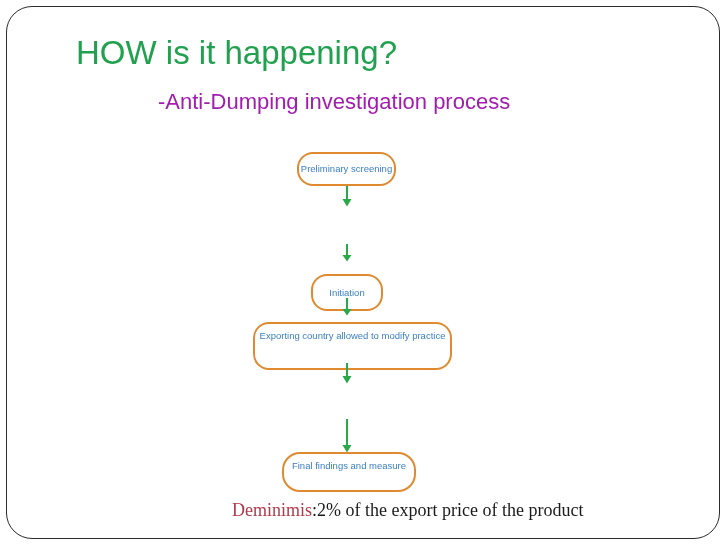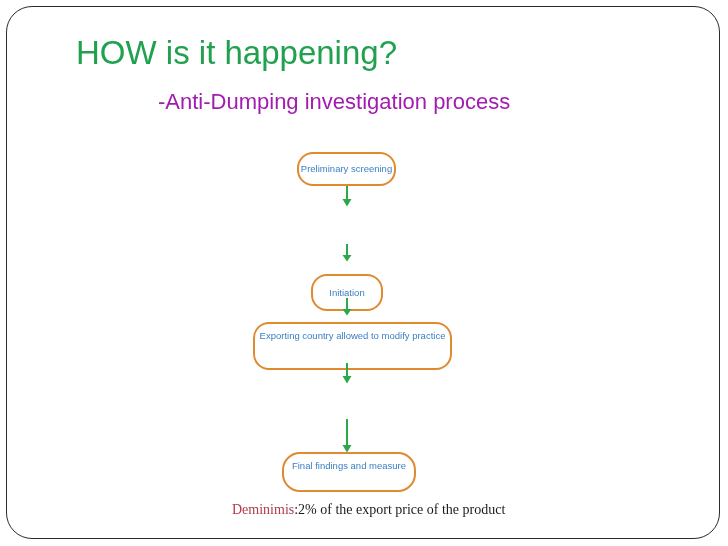--- a/index.html
+++ b/index.html
@@ -117,21 +117,21 @@
   #arrow-2 { left: 341px; top: 244px; height: 18px; }
   #arrow-3 { left: 341px; top: 298px; height: 18px; }
   #arrow-4 { left: 341px; top: 363px; height: 21px; }
   #arrow-5 { left: 341px; top: 419px; height: 34px; }
 
   #footnote {
     position: absolute;
     left: 232px;
     top: 501px;
     font-family: "Liberation Serif", serif;
-    font-size: 14px;
+    font-size: 18px;
     line-height: 18px;
     color: #1a1a1a;
     white-space: nowrap;
   }
   #footnote .fn-term {
     color: #b03a4a;
   }
 </style>
 </head>
 <body>

